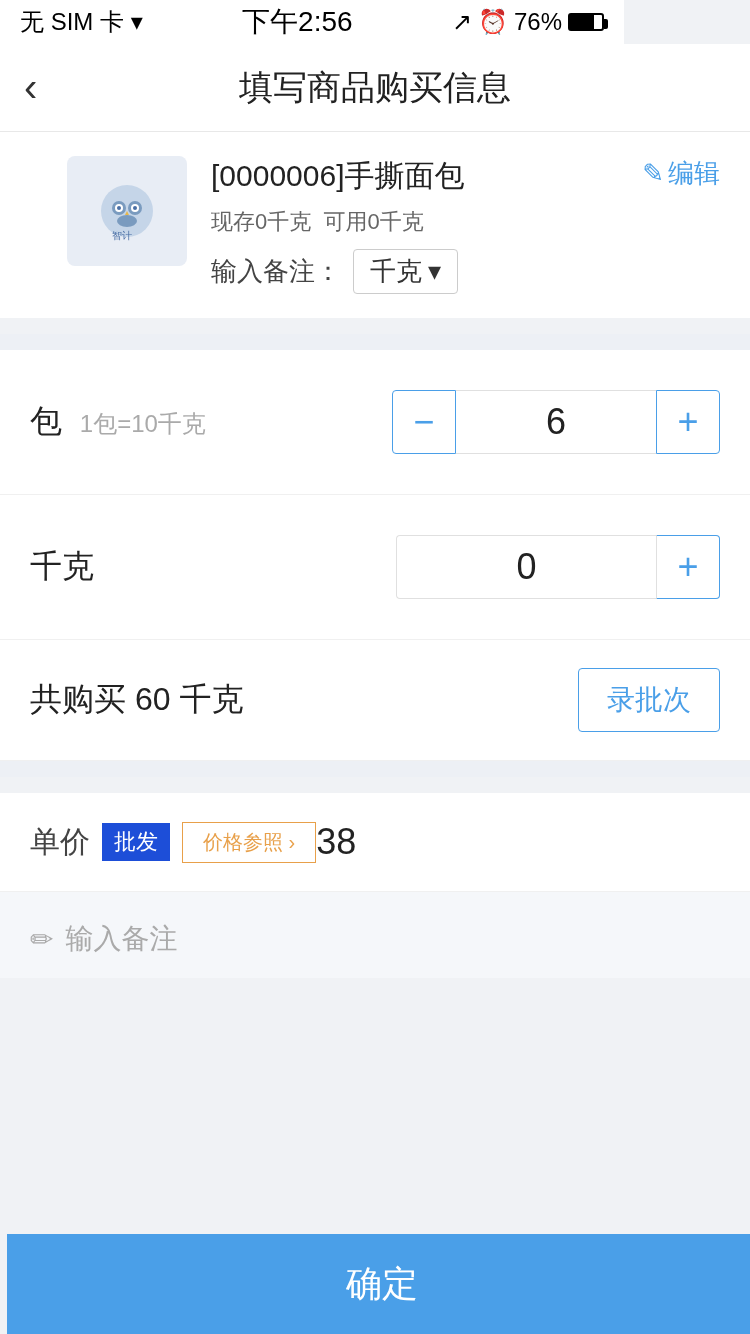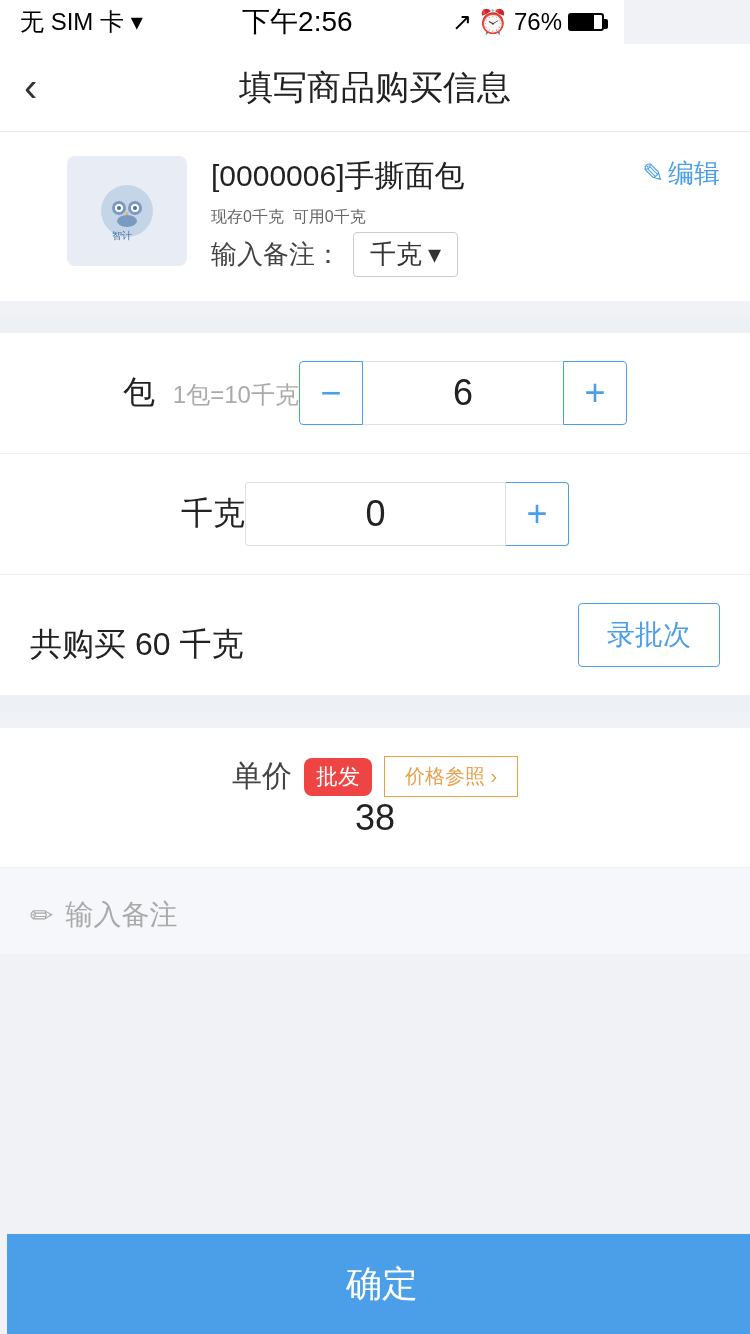--- a/index.html
+++ b/index.html
@@ -76,21 +76,21 @@
     .product-thumb svg { width: 60px; height: 60px; }
     .product-info { flex: 1; }
     .product-name-row {
       display: flex;
       justify-content: space-between;
       align-items: flex-start;
       margin-bottom: 10px;
     }
     .product-name { font-size: 30px; color: #222; font-weight: 500; }
     .edit-btn { font-size: 26px; color: #4a9fe8; display: flex; align-items: center; gap: 4px; white-space: nowrap; }
-    .product-stock { font-size: 16px; color: #666; margin-bottom: 4px; }
+    .product-stock { font-size: 22px; color: #666; margin-bottom: 12px; }
     .product-unit-row { display: flex; align-items: center; gap: 12px; font-size: 26px; color: #444; }
     .unit-select {
       border: 1px solid #ccc;
       border-radius: 4px;
       padding: 4px 16px;
       font-size: 26px;
       color: #333;
       background: #fff;
       display: flex;
       align-items: center;
@@ -100,24 +100,24 @@
     
     .section-divider {
       width: 100%;
       height: 16px;
       background: #edf0f5;
     }
 
     
     .input-row {
       background: #fff;
-      padding: 28px 30px;
-      display: flex;
-      align-items: center;
-      justify-content: center;
+      padding: 40px 30px;
+      display: flex;
+      align-items: center;
+      justify-content: space-between;
       border-bottom: 1px solid #f0f0f0;
     }
     .input-row-label { font-size: 32px; color: #222; }
     .input-row-hint { font-size: 24px; color: #aaa; margin-left: 10px; }
     .qty-control { display: flex; align-items: center; gap: 0; }
     .qty-btn {
       width: 64px;
       height: 64px;
       border: 1px solid #4a9fe8;
       background: #fff;
@@ -153,21 +153,21 @@
       outline: none;
       background: #fff;
       border-radius: 4px 0 0 4px;
     }
 
     
     .total-row {
       background: #fff;
       padding: 28px 30px;
       display: flex;
-      align-items: flex-end;
+      align-items: center;
       justify-content: space-between;
       border-bottom: 1px solid #f0f0f0;
     }
     .total-text { font-size: 32px; color: #222; }
     .batch-btn {
       border: 1px solid #4a9fe8;
       border-radius: 4px;
       padding: 12px 28px;
       font-size: 28px;
       color: #4a9fe8;
@@ -179,26 +179,25 @@
     .price-section {
       background: #fff;
       margin-top: 16px;
     }
     .price-row {
       padding: 28px 30px;
       display: flex;
       align-items: center;
       justify-content: flex-start;
       border-bottom: 1px solid #f0f0f0;
-      flex-direction: column;
     }
     .price-label { font-size: 30px; color: #444; display: flex; align-items: center; gap: 12px; }
     .price-tag {
-      background: #ef4444;
-      border-radius: 8px;
+      background: #1d4ed8;
+      border-radius: 0;
       padding: 4px 12px;
       font-size: 22px;
       color: #fff;
     }
     .price-ref-btn {
       border: 1px solid #e8a04a;
       border-radius: 0;
       padding: 6px 20px;
       font-size: 20px;
       color: #e8a04a;

